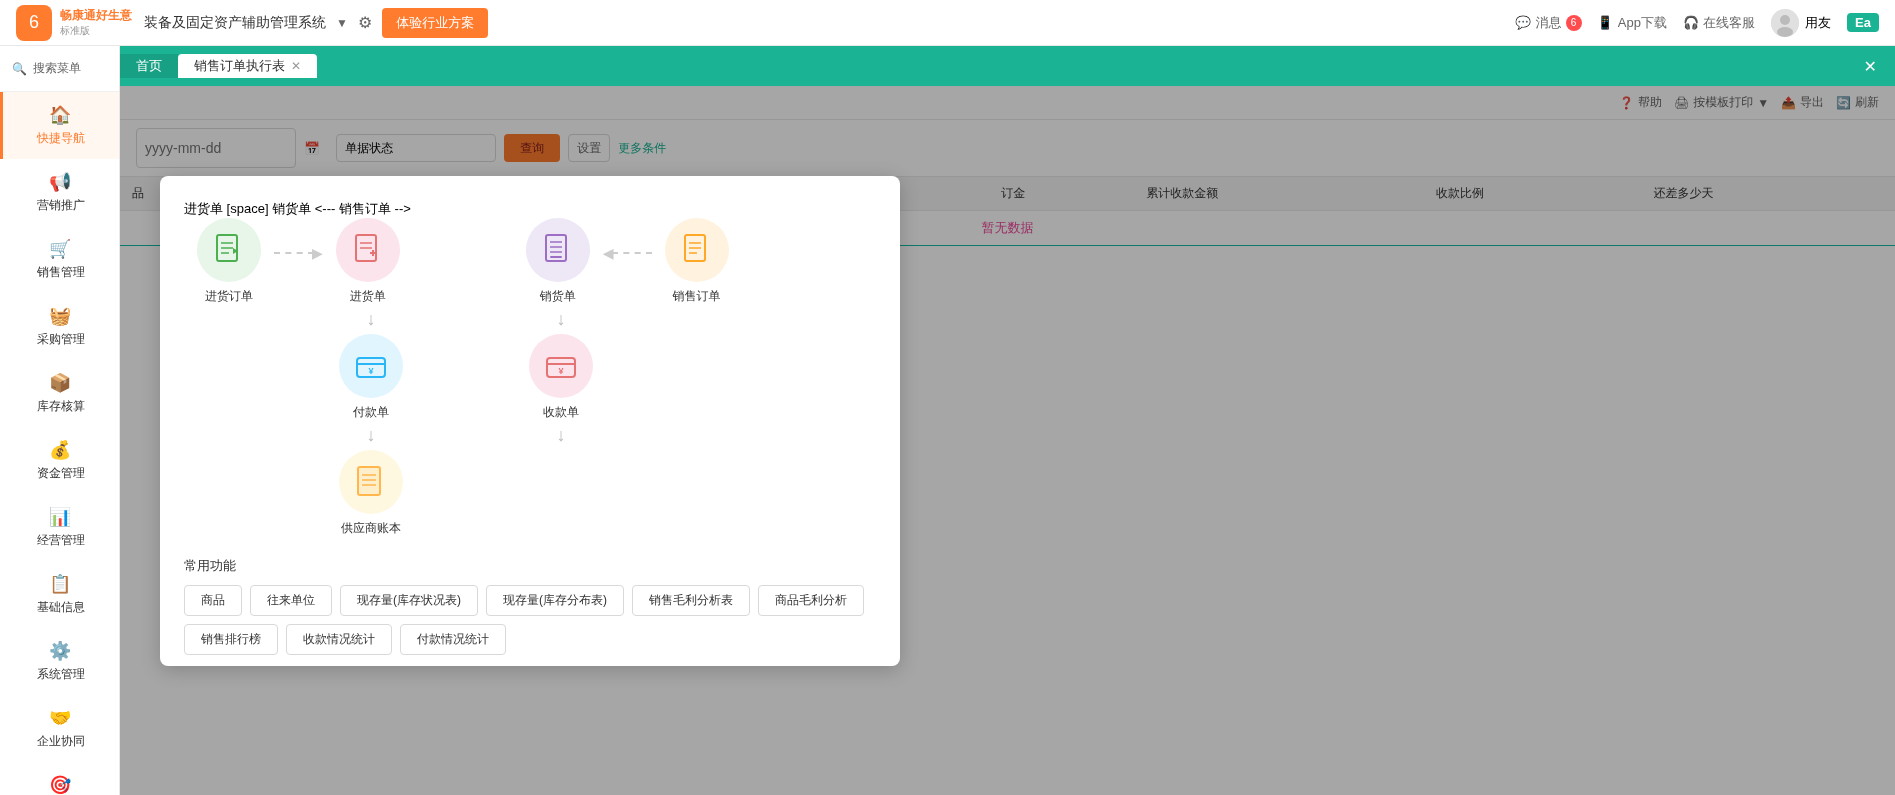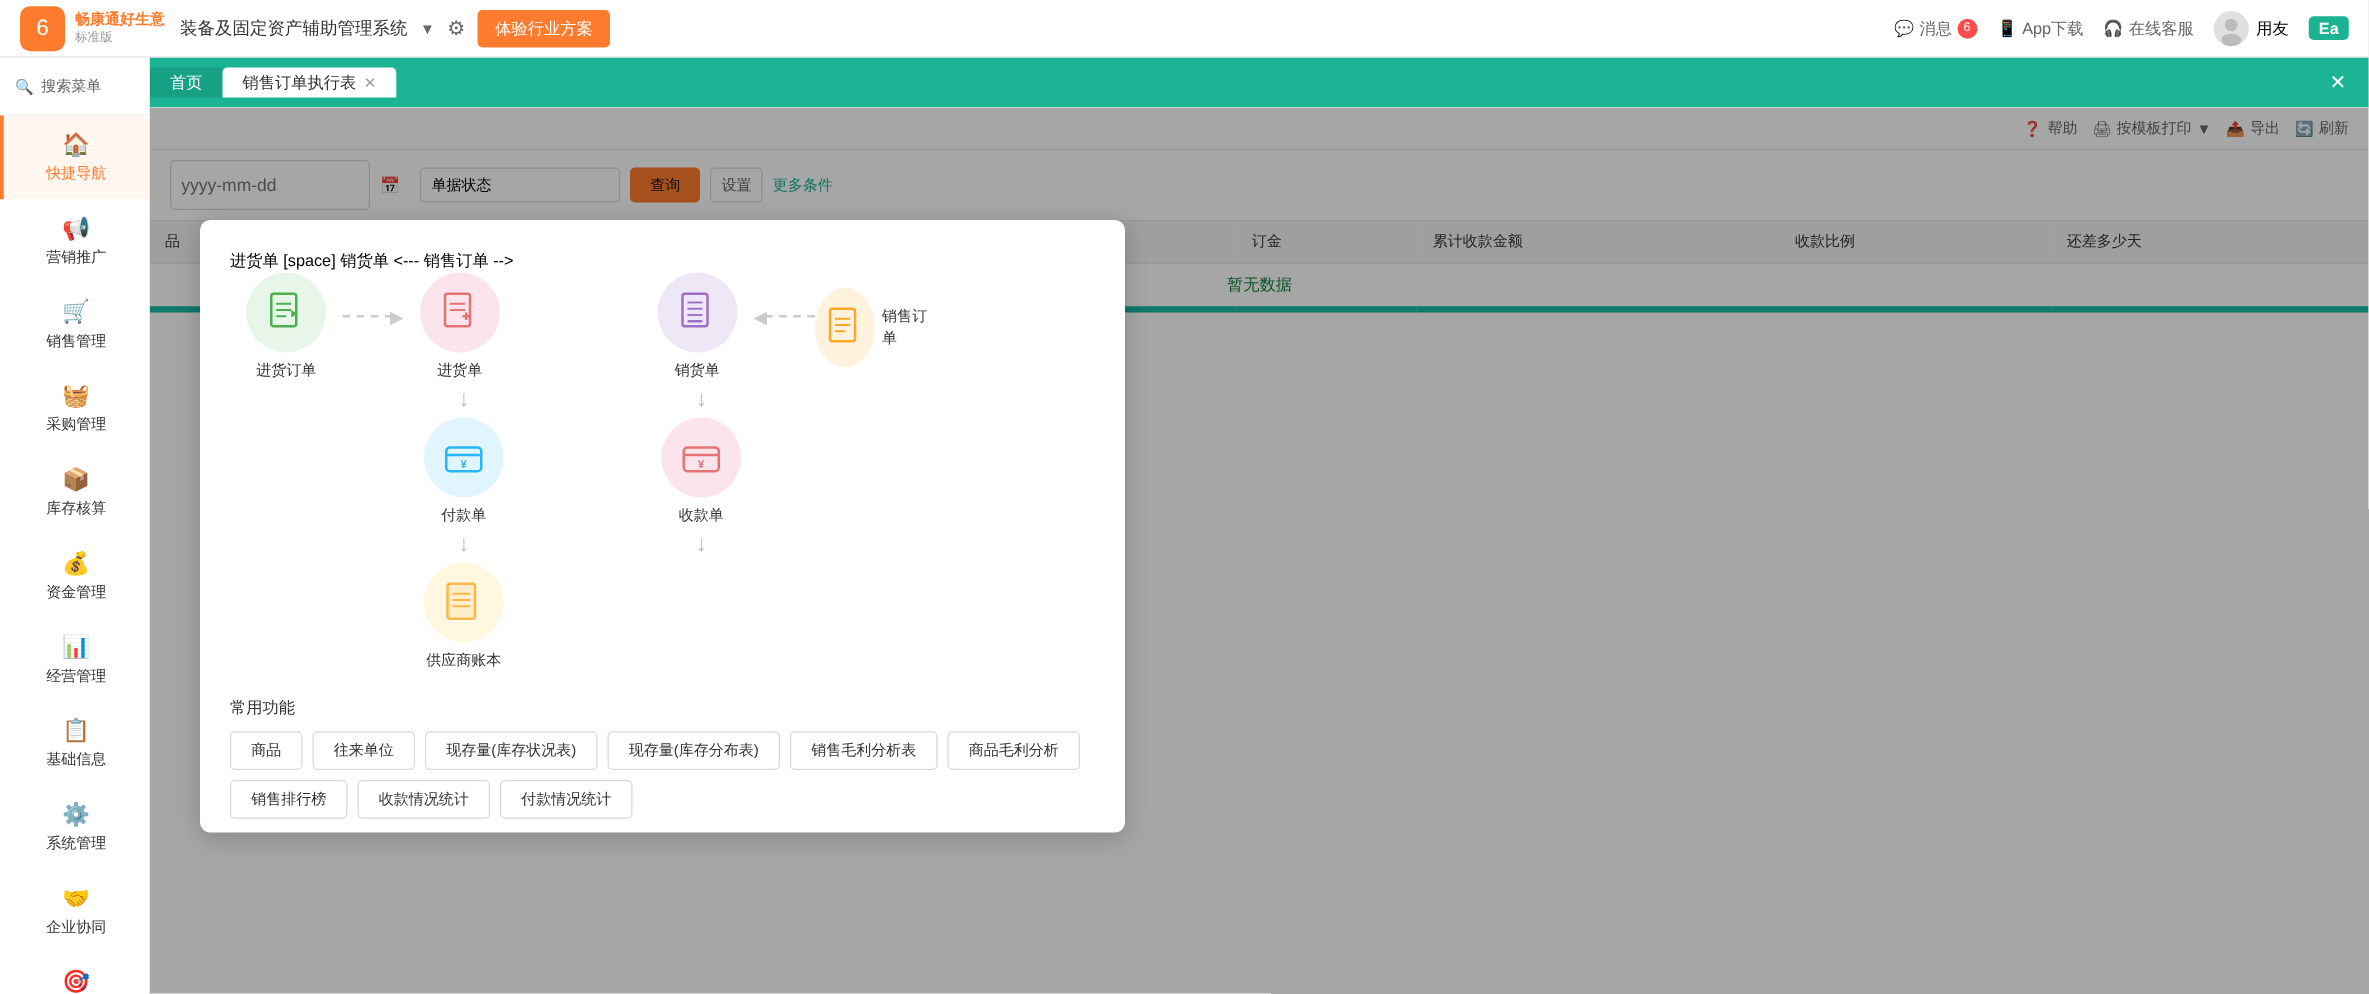--- a/index.html
+++ b/index.html
@@ -271,21 +271,21 @@
       padding: 4px 8px;
       font-size: 12px;
       height: 28px;
       width: 160px;
       outline: none;
       appearance: none;
       background: white;
     }
     .search-btn {
       background: #ff7b2e;
-      color: #0f172a;
+      color: #7f1d1d;
       border: none;
       border-radius: 4px;
       padding: 4px 16px;
       height: 28px;
       cursor: pointer;
       font-size: 12px;
     }
     .settings-filter-btn {
       background: #fff;
       color: #666;
@@ -312,22 +312,22 @@
       background: #f5f5f5;
       padding: 8px 12px;
       text-align: left;
       border-bottom: 1px solid #e8e8e8;
       color: #333;
       font-weight: normal;
       white-space: nowrap;
     }
     .data-table td {
       padding: 8px 12px;
-      border-bottom: 5px solid #14b8a6;
-      color: #15803d;
+      border-bottom: 1px solid #14b8a6;
+      color: #ec4899;
     }
     .no-data {
       text-align: center;
       padding: 60px;
       color: #999;
       font-size: 13px;
     }
     .table-wrapper {
       background: #fff;
       overflow: auto;
@@ -593,21 +593,21 @@
                     </svg>
           </div>
           <span style="font-size:12px;color:#333;">销货单</span>
         </div>
 
         <div style="display:flex;align-items:center;margin-bottom:18px;">
           <span style="color:#ccc;font-size:14px;margin-right:-2px;">◀</span>
           <div style="width:40px;border-top:2px dashed #ccc;"></div>
         </div>
 
-        <div style="display:flex;flex-direction:row;align-items:center;gap:6px;width:90px;">
+        <div style="display:flex;flex-direction:column;align-items:center;gap:6px;width:90px;">
           <div style="width:64px;height:64px;border-radius:50%;background:#fff3e0;display:flex;align-items:center;justify-content:center;cursor:pointer;">
             <svg width="36" height="36" viewBox="0 0 36 36">
                       <rect x="6" y="3" width="20" height="26" rx="2" fill="none" stroke="#ffa726" stroke-width="2"></rect>
                       <line x1="10" y1="11" x2="22" y2="11" stroke="#ffa726" stroke-width="1.5"></line>
                       <line x1="10" y1="16" x2="22" y2="16" stroke="#ffa726" stroke-width="1.5"></line>
                       <line x1="10" y1="21" x2="18" y2="21" stroke="#ffa726" stroke-width="1.5"></line>
                     </svg>
           </div>
           <span style="font-size:12px;color:#333;">销售订单</span>
         </div>

